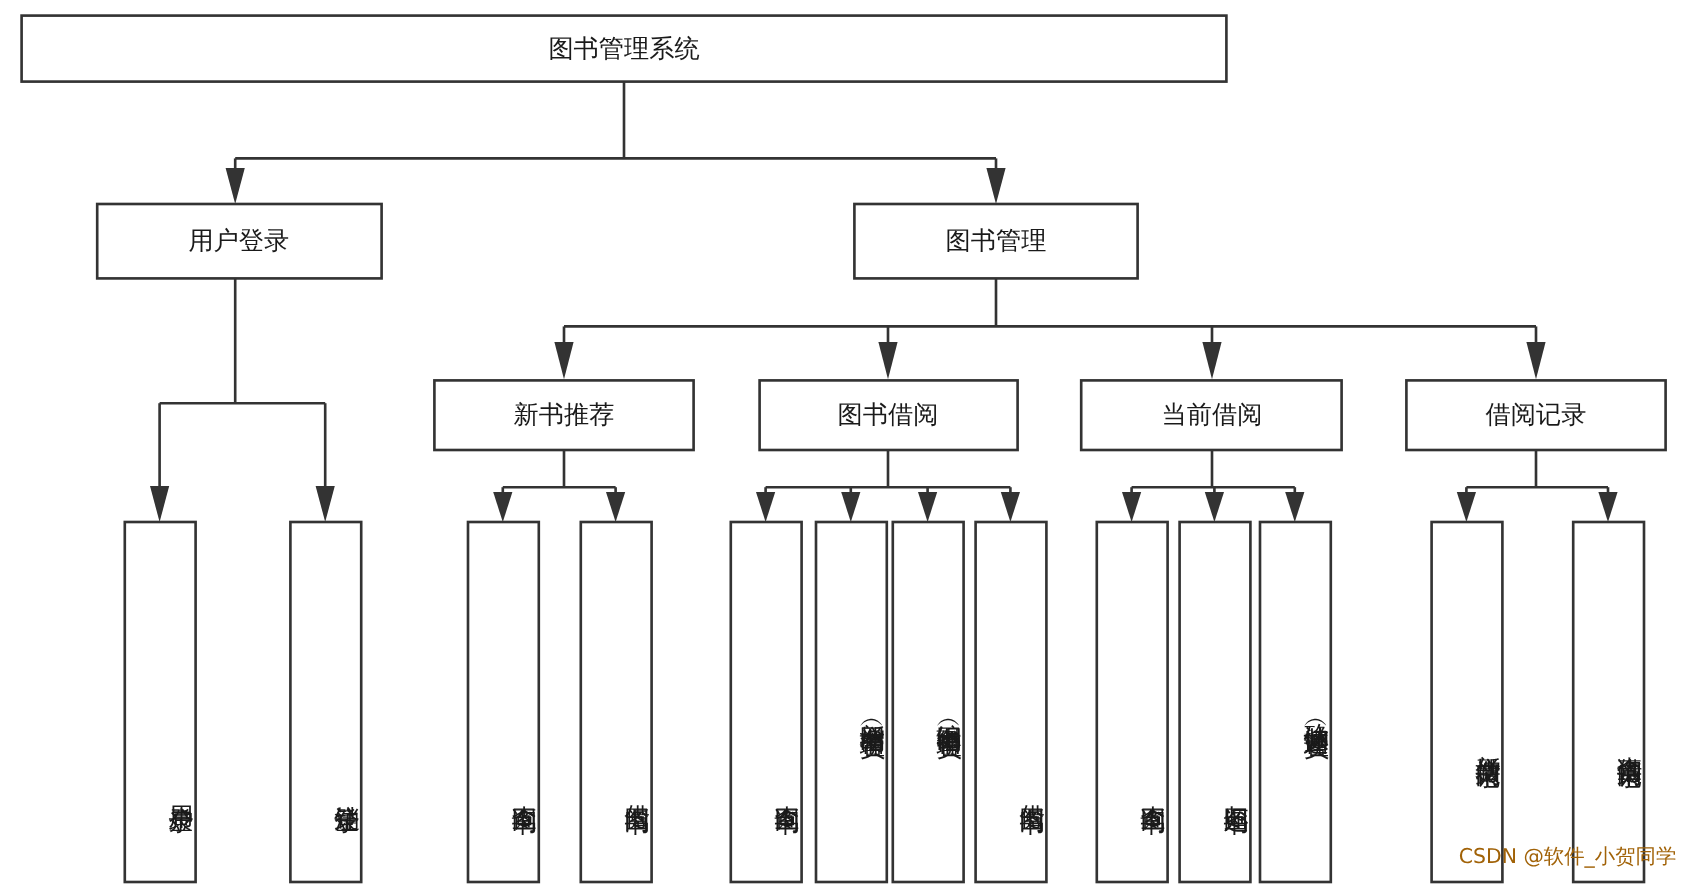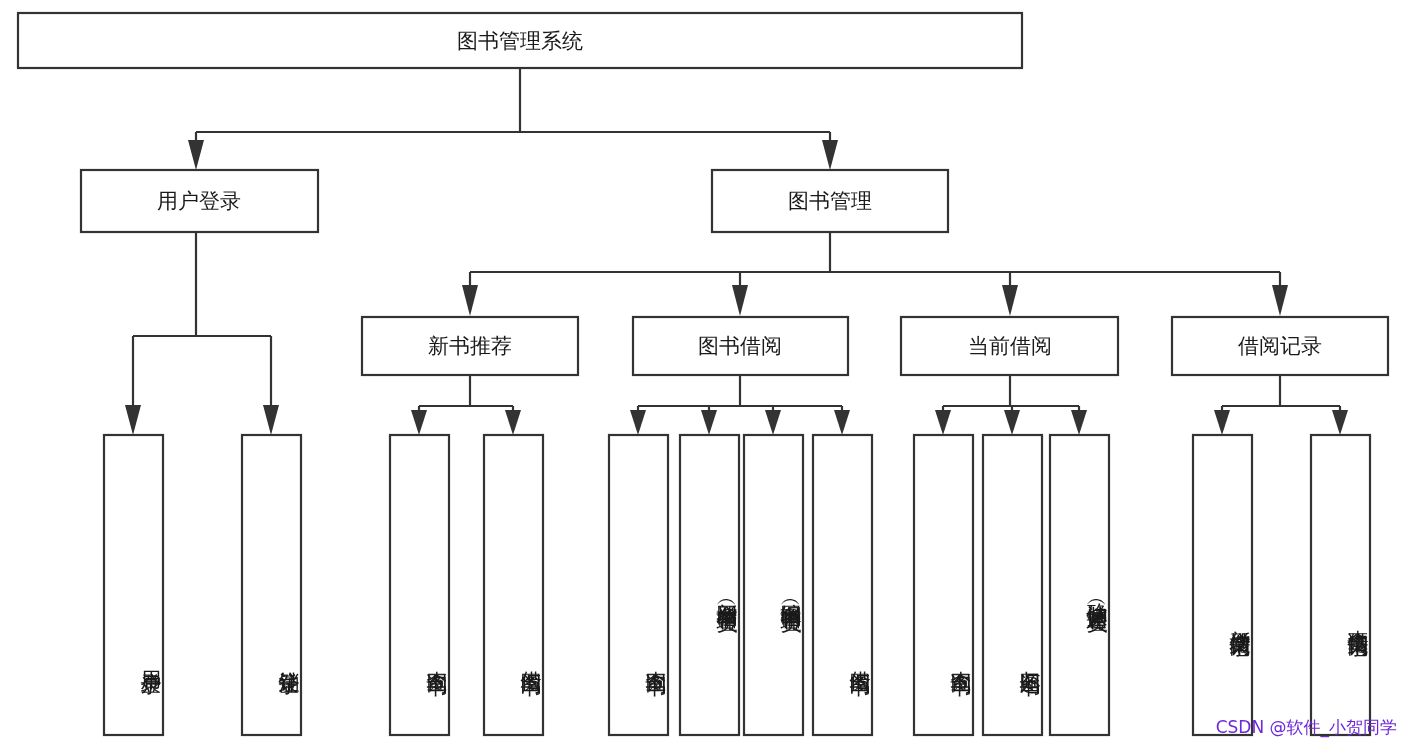--- a/index.html
+++ b/index.html
@@ -60,24 +60,24 @@
     color: #1a1a1a;
     white-space: nowrap;
     display: flex;
     align-items: flex-start;
     justify-content: center;
     pointer-events: none;
   }
   #watermark {
     position: absolute;
     right: 8px;
-    bottom: 8px;
+    bottom: 22px;
     font-family: "DejaVu Sans", "Liberation Sans", sans-serif;
     font-size: 17px;
-    color: #6d28d9;
+    color: #a16207;
     white-space: nowrap;
   }
 </style>
 </head>
 <body>
 
 <div id="diagram-root">
 
   <svg id="tree-svg" viewBox="0 0 1405 747">
     <defs></defs>

